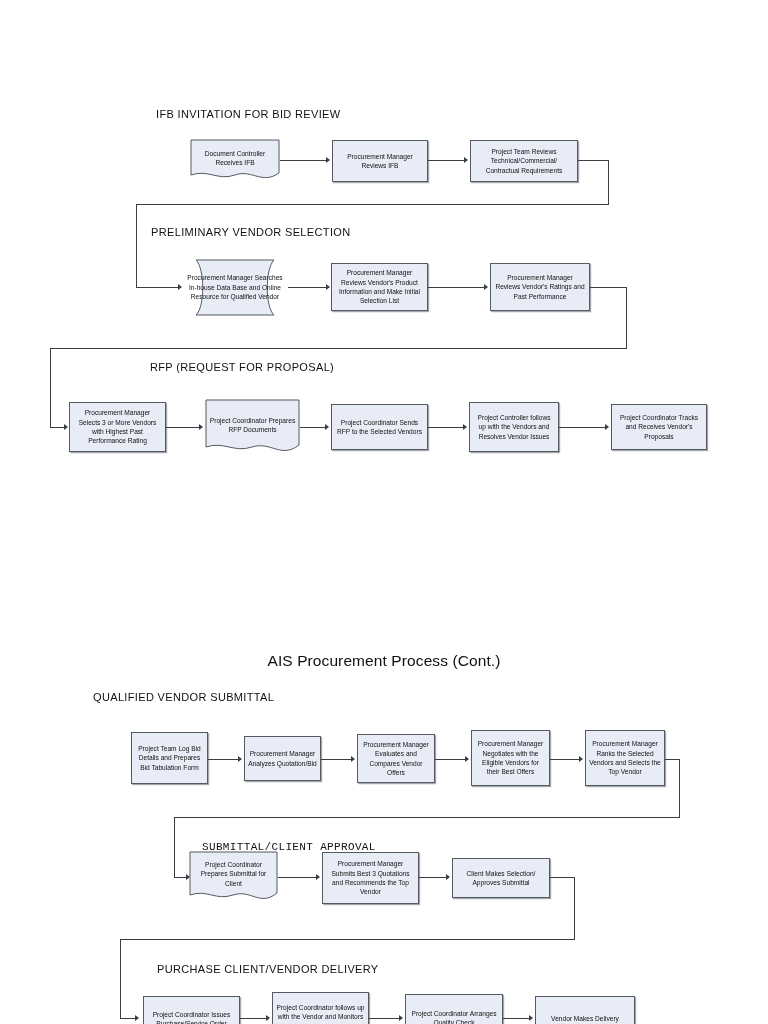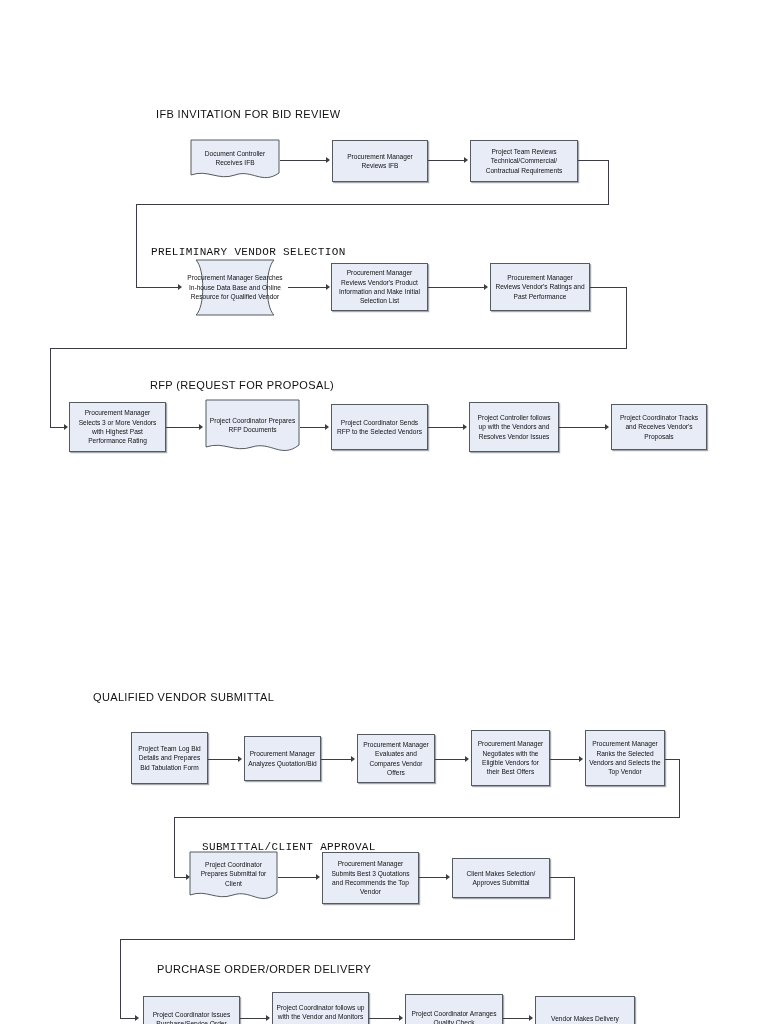--- a/index.html
+++ b/index.html
@@ -80,21 +80,21 @@
   <div class="ln h" style="left:428px;top:160px;width:36px;"></div>
   <div class="arw" style="left:464px;top:157px;"></div>
 
   <div class="ln h" style="left:578px;top:160px;width:31px;"></div>
   <div class="ln v" style="left:608px;top:160px;height:45px;"></div>
   <div class="ln h" style="left:136px;top:204px;width:473px;"></div>
   <div class="ln v" style="left:136px;top:204px;height:83px;"></div>
   <div class="ln h" style="left:136px;top:287px;width:44px;"></div>
   <div class="arw" style="left:178px;top:284px;"></div>
 
-  <div class="section-label" style="left:151px;top:246px;font-family:Liberation Mono, monospace;">PRELIMINARY VENDOR SELECTION</div>
+  <div class="section-label" style="left:151px;top:226px;">PRELIMINARY VENDOR SELECTION</div>
 
   <div class="node tape" style="left:182px;top:259px;width:106px;height:57px;">
     <svg class="shape" viewBox="0 0 106 57" preserveAspectRatio="none">
       <path d="M14,1 H92 C83,10 83,48 92,56 H14 C23,48 23,10 14,1 Z" fill="#e7ecf6" stroke="#555a60" stroke-width="1"></path>
     </svg>
     <span class="txt">Procurement Manager Searches In-house Data Base and Online Resource for Qualified Vendor</span>
   </div>
 
   <div class="node rect" style="left:331px;top:263px;width:97px;height:48px;">
     <span class="txt">Procurement Manager Reviews Vendor's Product Information and Make Initial Selection List</span>
@@ -109,21 +109,21 @@
   <div class="ln h" style="left:428px;top:287px;width:56px;"></div>
   <div class="arw" style="left:484px;top:284px;"></div>
 
   <div class="ln h" style="left:590px;top:287px;width:37px;"></div>
   <div class="ln v" style="left:626px;top:287px;height:62px;"></div>
   <div class="ln h" style="left:50px;top:348px;width:577px;"></div>
   <div class="ln v" style="left:50px;top:348px;height:80px;"></div>
   <div class="ln h" style="left:50px;top:427px;width:16px;"></div>
   <div class="arw" style="left:64px;top:424px;"></div>
 
-  <div class="section-label" style="left:150px;top:379px;">RFP (REQUEST FOR PROPOSAL)</div>
+  <div class="section-label" style="left:150px;top:361px;">RFP (REQUEST FOR PROPOSAL)</div>
 
   <div class="node rect" style="left:69px;top:402px;width:97px;height:50px;">
     <span class="txt">Procurement Manager Selects 3 or More Vendors with Highest Past Performance Rating</span>
   </div>
 
   <div class="node doc" style="left:205px;top:399px;width:95px;height:58px;">
     <svg class="shape" viewBox="0 0 95 58" preserveAspectRatio="none">
       <path d="M1,1 H94 V46 C76,60 66,42 47,48 C29,54 19,42 1,48 Z" fill="#e7ecf6" stroke="#555a60" stroke-width="1"></path>
     </svg>
     <span class="txt">Project Coordinator Prepares RFP Documents</span>
@@ -143,20 +143,21 @@
 
   <div class="ln h" style="left:166px;top:427px;width:33px;"></div>
   <div class="arw" style="left:199px;top:424px;"></div>
   <div class="ln h" style="left:300px;top:427px;width:26px;"></div>
   <div class="arw" style="left:325px;top:424px;"></div>
   <div class="ln h" style="left:428px;top:427px;width:35px;"></div>
   <div class="arw" style="left:463px;top:424px;"></div>
   <div class="ln h" style="left:559px;top:427px;width:46px;"></div>
   <div class="arw" style="left:605px;top:424px;"></div>
 
+  <div class="title" style="top:652px;">AIS Procurement Process (Cont.)</div>
 
   <div class="section-label" style="left:93px;top:691px;">QUALIFIED VENDOR SUBMITTAL</div>
 
   <div class="node rect" style="left:131px;top:732px;width:77px;height:52px;">
     <span class="txt">Project Team Log Bid Details and Prepares Bid Tabulation Form</span>
   </div>
   <div class="node rect" style="left:244px;top:736px;width:77px;height:45px;">
     <span class="txt">Procurement Manager Analyzes Quotation/Bid</span>
   </div>
   <div class="node rect" style="left:357px;top:734px;width:78px;height:49px;">
@@ -207,21 +208,21 @@
   <div class="ln h" style="left:419px;top:877px;width:27px;"></div>
   <div class="arw" style="left:446px;top:874px;"></div>
 
   <div class="ln h" style="left:550px;top:877px;width:25px;"></div>
   <div class="ln v" style="left:574px;top:877px;height:63px;"></div>
   <div class="ln h" style="left:120px;top:939px;width:455px;"></div>
   <div class="ln v" style="left:120px;top:939px;height:80px;"></div>
   <div class="ln h" style="left:120px;top:1018px;width:17px;"></div>
   <div class="arw" style="left:135px;top:1015px;"></div>
 
-  <div class="section-label" style="left:157px;top:963px;">PURCHASE ORDER/ORDER DELIVERY</div>
+  <div class="section-label" style="left:157px;top:963px;">PURCHASE CLIENT/VENDOR DELIVERY</div>
 
   <div class="node rect" style="left:143px;top:996px;width:97px;height:46px;">
     <span class="txt">Project Coordinator Issues Purchase/Service Order</span>
   </div>
   <div class="node rect" style="left:272px;top:992px;width:97px;height:50px;">
     <span class="txt">Project Coordinator follows up with the Vendor and Monitors Order</span>
   </div>
   <div class="node rect" style="left:405px;top:994px;width:98px;height:48px;">
     <span class="txt">Project Coordinator Arranges Quality Check</span>
   </div>

